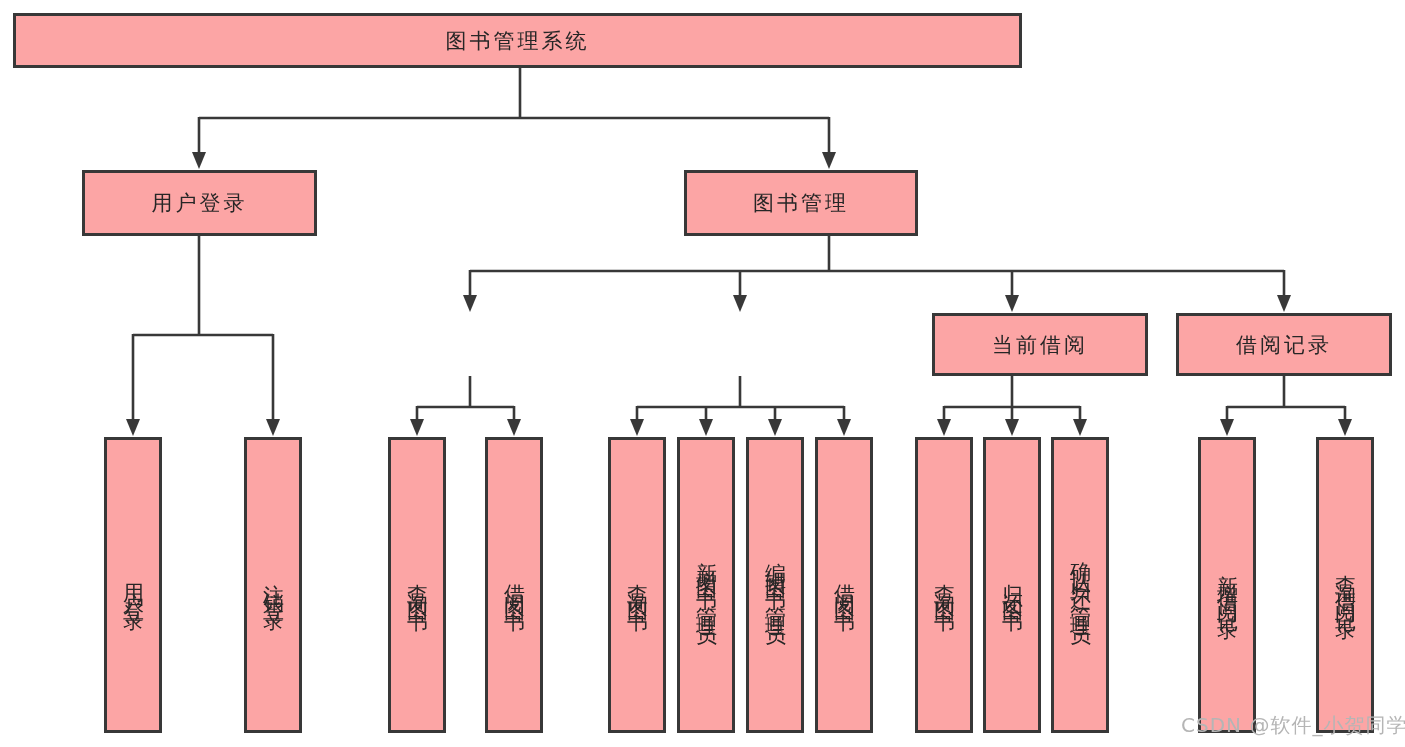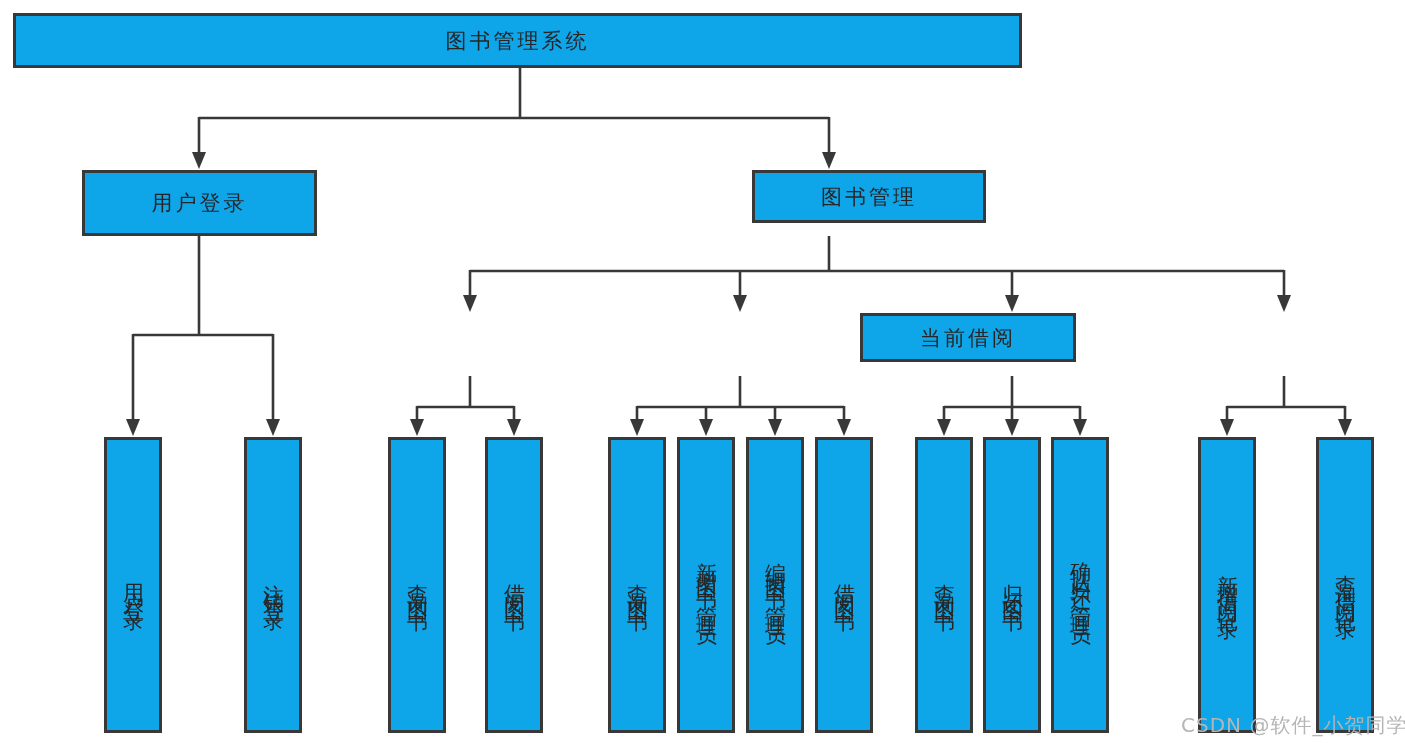--- a/index.html
+++ b/index.html
@@ -20,21 +20,21 @@
   #wires {
     position: absolute;
     left: 0; top: 0;
     z-index: 0;
   }
   .conn { stroke: var(--line); stroke-width: 2.6; fill: none; }
   .arrow { fill: var(--line); stroke: none; }
   .node {
     position: absolute;
     box-sizing: border-box;
-    background: #0ea5e9;
+    background: #fca5a5;
     border: 3px solid var(--line);
     color: var(--text);
     display: flex;
     align-items: center;
     justify-content: center;
     font-size: 21px;
     letter-spacing: 3px;
     z-index: 1;
     white-space: nowrap;
   }
@@ -107,23 +107,24 @@
     <g>
       <path class="conn" d="M1284,376 V407 M1227,407 H1345 M1227,406 V421 M1345,406 V421"></path>
       <polygon class="arrow" points="1220,419 1234,419 1227,436"></polygon>
       <polygon class="arrow" points="1338,419 1352,419 1345,436"></polygon>
     </g>
   </svg>
 
   <div class="node" style="left:13px; top:13px; width:1009px; height:55px;">图书管理系统</div>
 
   <div class="node" style="left:82px; top:170px; width:235px; height:66px;">用户登录</div>
-  <div class="node" style="left:752px; top:170px; width:234px; height:53px;">图书管理</div>
+  <div class="node" style="left:684px; top:170px; width:234px; height:66px;">图书管理</div>
 
-  <div class="node" style="left:860px; top:313px; width:216px; height:49px;">当前借阅</div>
+  <div class="node" style="left:932px; top:313px; width:216px; height:63px;">当前借阅</div>
+  <div class="node" style="left:1176px; top:313px; width:216px; height:63px;">借阅记录</div>
 
   <div class="node vnode" style="left:104px; top:437px; width:58px; height:296px;">用户登录</div>
   <div class="node vnode" style="left:244px; top:437px; width:58px; height:296px;">注销登录</div>
 
   <div class="node vnode" style="left:388px; top:437px; width:58px; height:296px;">查询图书</div>
   <div class="node vnode" style="left:485px; top:437px; width:58px; height:296px;">借阅图书</div>
 
   <div class="node vnode" style="left:608px; top:437px; width:58px; height:296px;">查询图书</div>
   <div class="node vnode" style="left:677px; top:437px; width:58px; height:296px;">新增图书（管理员）</div>
   <div class="node vnode" style="left:746px; top:437px; width:58px; height:296px;">编辑图书（管理员）</div>

